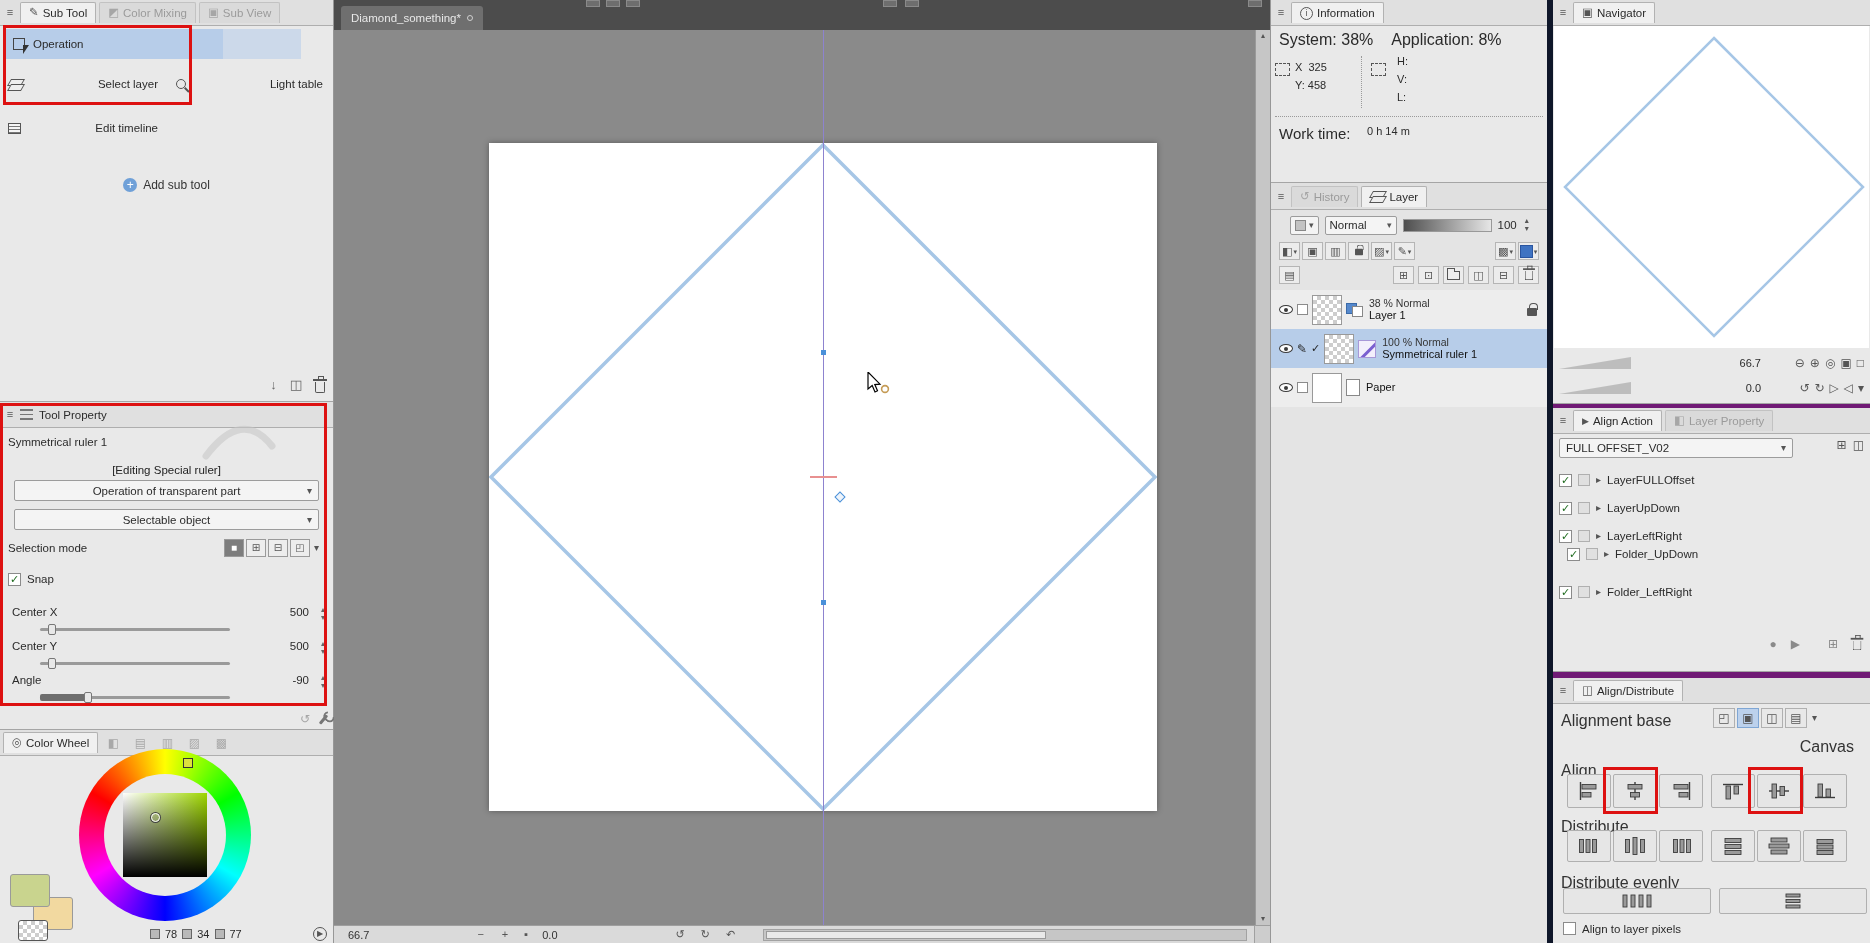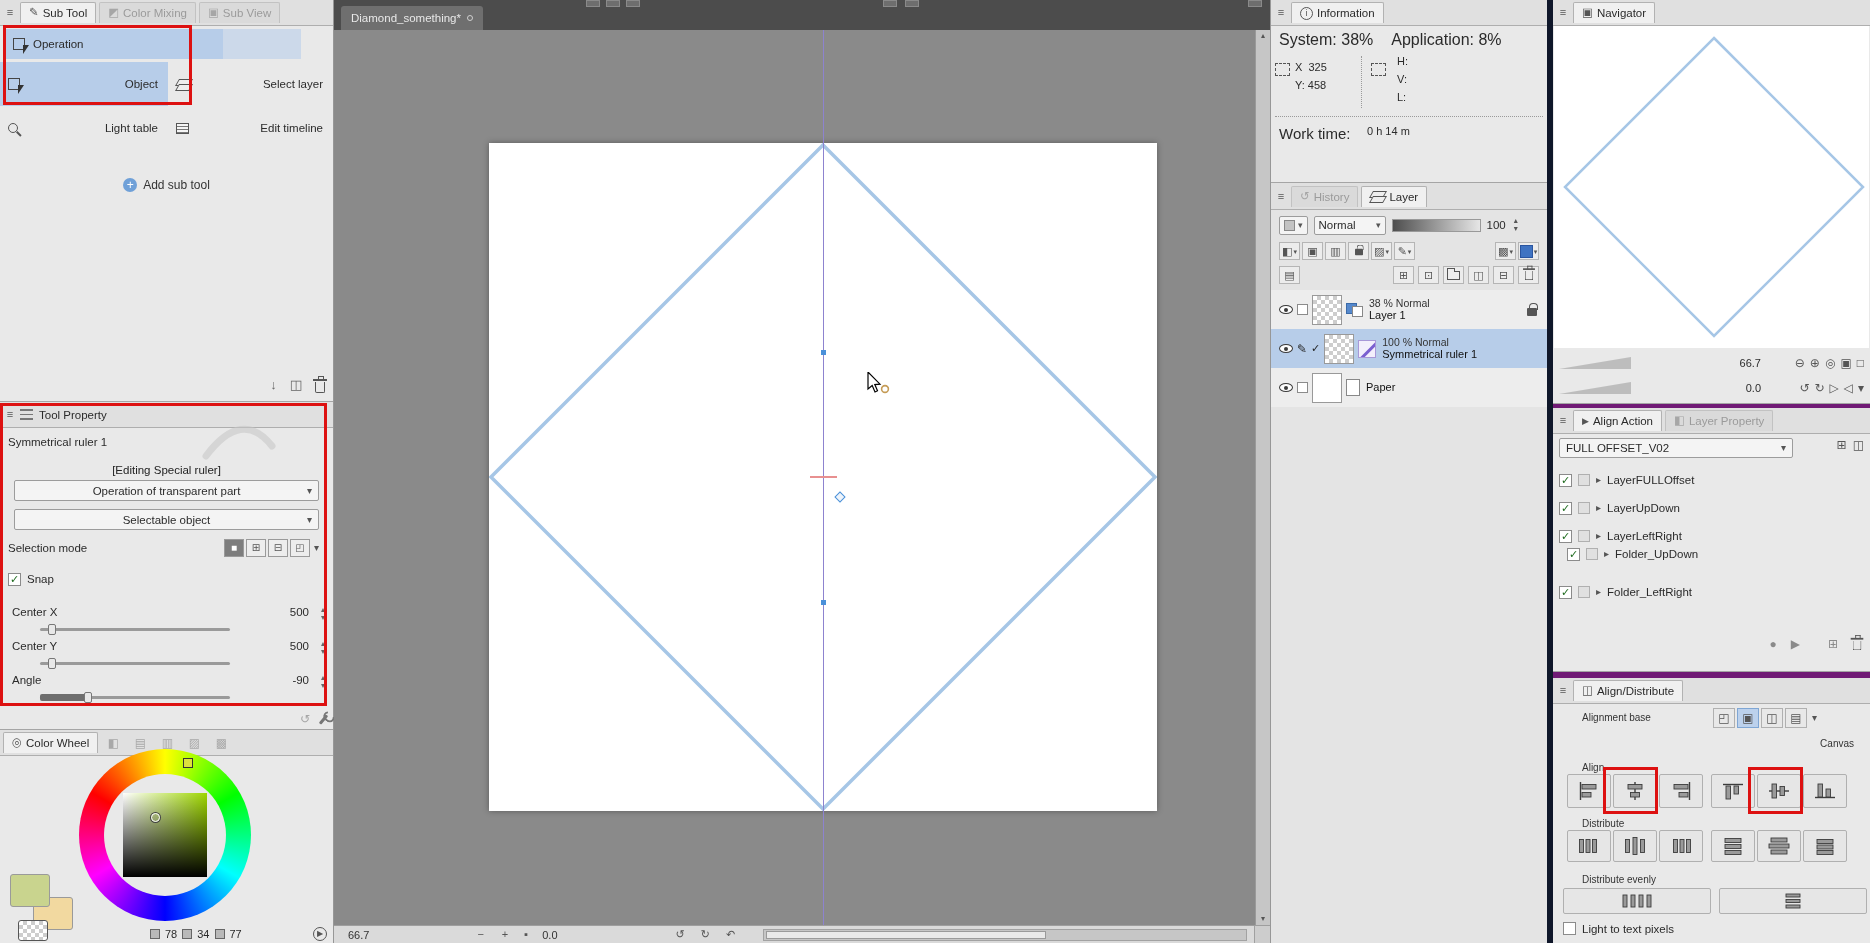--- a/index.html
+++ b/index.html
@@ -174,21 +174,21 @@
 
 .aapanel{top:408px;height:264px;border-bottom:1px solid #a5a5a5;}
 .aa-preset{position:absolute;left:6px;top:30px;width:234px;height:20px;border:1px solid #9c9c9c;background:#f4f4f4;border-radius:2px;display:flex;align-items:center;justify-content:space-between;padding:0 6px;font-size:11.5px;}
 .aa-picons{position:absolute;right:6px;top:31px;display:flex;gap:6px;}
 .aa-row{position:absolute;left:6px;right:4px;height:28px;display:flex;align-items:center;gap:6px;font-size:11.5px;}
 .aa-box2{width:12px;height:12px;border:1px solid #b0b0b0;background:#e0e0e0;}
 .aa-footer{position:absolute;right:8px;top:228px;display:flex;gap:14px;align-items:center;}
 .aa-footer [class*="u-"]{font-size:12px;color:#8a8a8a;}
 
 .alignpanel{top:678px;bottom:0;}
-.al-label{position:absolute;font-size:10px;color:#333;margin-left:21px;}
+.al-label{position:absolute;font-size:16px;color:#333;}
 .base-btn{width:22px;height:20px;border:1px solid #b0b0b0;background:#e8e8e8;display:inline-flex;align-items:center;justify-content:center;font-size:12px;}
 .base-btn.active{background:#bcd1ec;border-color:#7fa6d4;}
 .abtn{position:absolute;width:44px;height:34px;border:1px solid #b0b0b0;background:#e6e6e6;border-radius:2px;display:flex;align-items:center;justify-content:center;}
 .dbtn{height:32px;}
 .wbtn{position:absolute;width:148px;height:26px;border:1px solid #b0b0b0;background:#e6e6e6;border-radius:2px;display:flex;align-items:center;justify-content:center;}
 .al-check{position:absolute;left:10px;top:244px;display:flex;align-items:center;gap:6px;font-size:11.5px;}
 
 .redbox{position:absolute;border:3px solid var(--annotation-red,#dd1111);z-index:50;pointer-events:none;}
 svg .st{stroke:#3c3c3c;stroke-width:1.4;fill:none;}
 svg .bar{fill:#9a9a9a;stroke:#3c3c3c;stroke-width:.9;}
@@ -217,24 +217,20 @@
       </div>
     </div>
     <div class="op-row">
       <div class="tool-cell sel op-cell">
         <span class="ic-opr"></span>
         <span>Operation</span>
       </div>
       <div class="op-rest"></div>
     </div>
     <div class="tool-grid">
-      <div class="tool-cell sel">
-        <span class="ic-opr"></span>
-        <span>Object</span>
-      </div>
       <div class="tool-cell">
         <span class="ic-layers"></span>
         <span>Select layer</span>
       </div>
       <div class="tool-cell">
         <span class="ic-light"></span>
         <span>Light table</span>
       </div>
       <div class="tool-cell">
         <span class="ic-timeline"></span>
@@ -453,21 +449,21 @@
       <span class="u-ccw dimi"></span>
       <span>History</span>
     </div>
     <div class="tab">
       <span class="ic-layers"></span>
       <span>Layer</span>
     </div>
   </section>
 
   <section class="layerpanel">
-    <div class="lp-row" style="top:5px;height:20px;gap:6px;padding-left:8px;">
+    <div class="lp-row" style="top:5px;height:20px;gap:6px;padding-left:8px;margin-left:11px;">
       <span class="mini-combo">
             <span class="mc-sw"></span>
             <span class="u-down" style="font-size:9px;"></span>
           </span>
       <span class="combo" style="width:72px;justify-content:space-between;">
         <span>Normal</span>
         <span class="u-down" style="font-size:9px;"></span>
       </span>
       <span class="opacity-bar"></span>
       <span class="opv">
@@ -799,21 +795,21 @@
     </span>
     <span class="wbtn" style="left:166px;top:210px;">
       <svg width="20" height="18">
             <rect class="bar" x="3" y="2" width="14" height="3"></rect>
             <rect class="bar" x="3" y="7.5" width="14" height="3"></rect>
             <rect class="bar" x="3" y="13" width="14" height="3"></rect>
           </svg>
     </span>
     <div class="al-check">
       <span class="cbox"></span>
-      <span>Light to text pixels</span>
+      <span>Align to layer pixels</span>
     </div>
   </section>
 </div>
 
 <div class="redbox" style="left:3px;top:25px;width:189px;height:80px;"></div>
 <div class="redbox" style="left:0px;top:403px;width:327px;height:303px;"></div>
 <div class="redbox" style="left:1603px;top:767px;width:55px;height:47px;"></div>
 <div class="redbox" style="left:1748px;top:767px;width:55px;height:47px;"></div>
 
 </div>

